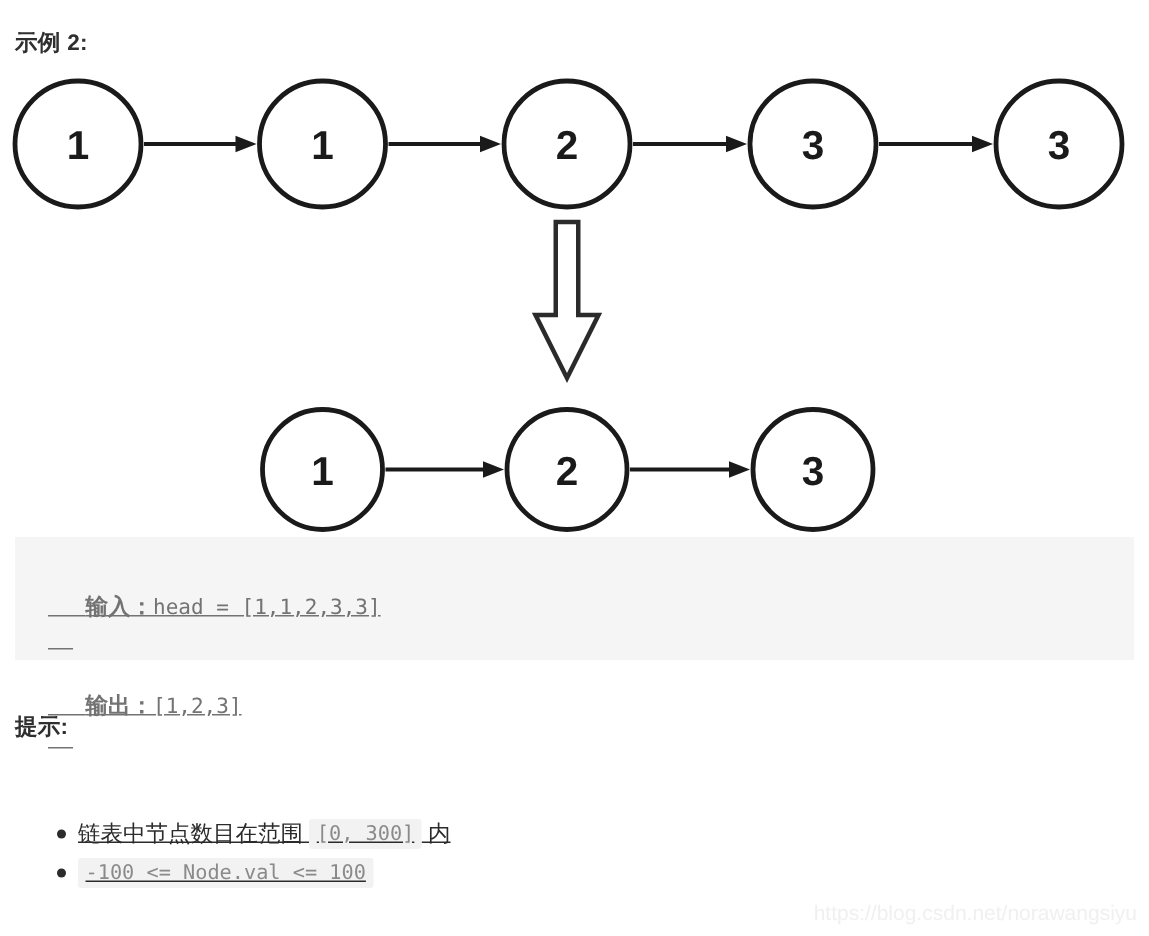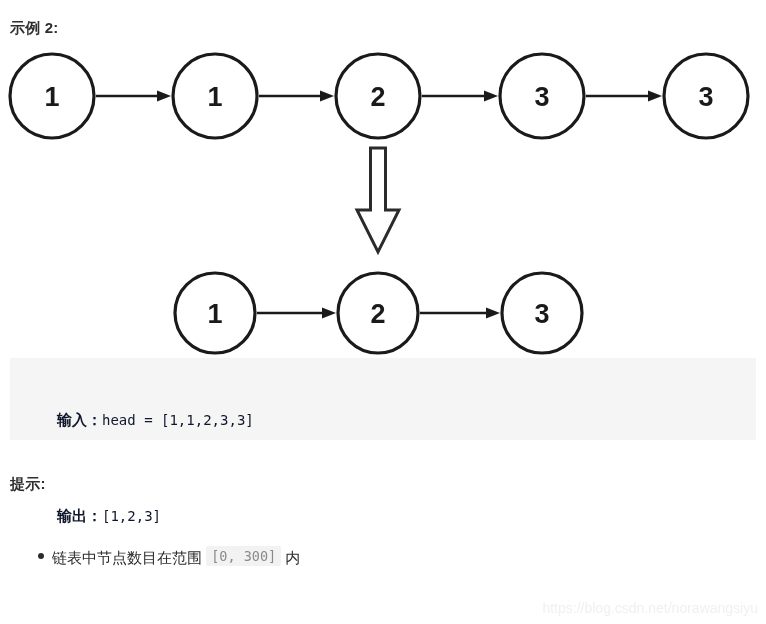--- a/index.html
+++ b/index.html
@@ -77,42 +77,44 @@
     left: 10px;
     top: 358px;
     width: 746px;
     height: 82px;
     background: #f5f5f5;
     box-sizing: border-box;
     padding: 14px 0 0 22px;
   }
   .code-line {
     font-size: 15px;
-    line-height: 32px;
-    color: #0f172a;
+    line-height: 22px;
+    color: #737373;
     white-space: pre;
+    text-decoration: underline;
   }
   .code-line .cn {
     font-family: "Liberation Sans", "DejaVu Sans", sans-serif;
     font-weight: bold;
   }
   .code-line .mono {
     font-family: "DejaVu Sans Mono", "Liberation Mono", monospace;
     font-size: 14px;
   }
 
   
   .hints-list {
     position: absolute;
     left: 10px;
     top: 543px;
     width: 600px;
     margin: 0;
     padding: 0;
     list-style: none;
+    text-decoration: underline;
   }
   .hint-item {
     position: relative;
     padding-left: 42px;
     font-size: 15px;
     line-height: 25px;
     color: #2b2b2b;
     white-space: nowrap;
   }
   .hint-item .bullet {
@@ -206,17 +208,21 @@
     </div>
   </div>
 
   <div class="heading" id="hints-heading">提示:</div>
 
   <ul class="hints-list">
     <li class="hint-item">
       <span class="bullet"></span>
       <span class="hint-text">链表中节点数目在范围 </span><span class="inline-code">[0, 300]</span><span class="hint-text"> 内</span>
     </li>
+    <li class="hint-item">
+      <span class="bullet"></span>
+      <span class="inline-code">-100 &lt;= Node.val &lt;= 100</span>
+    </li>
   </ul>
 
   <div class="watermark">https://blog.csdn.net/norawangsiyu</div>
 
 </div>
 
 </body></html>

